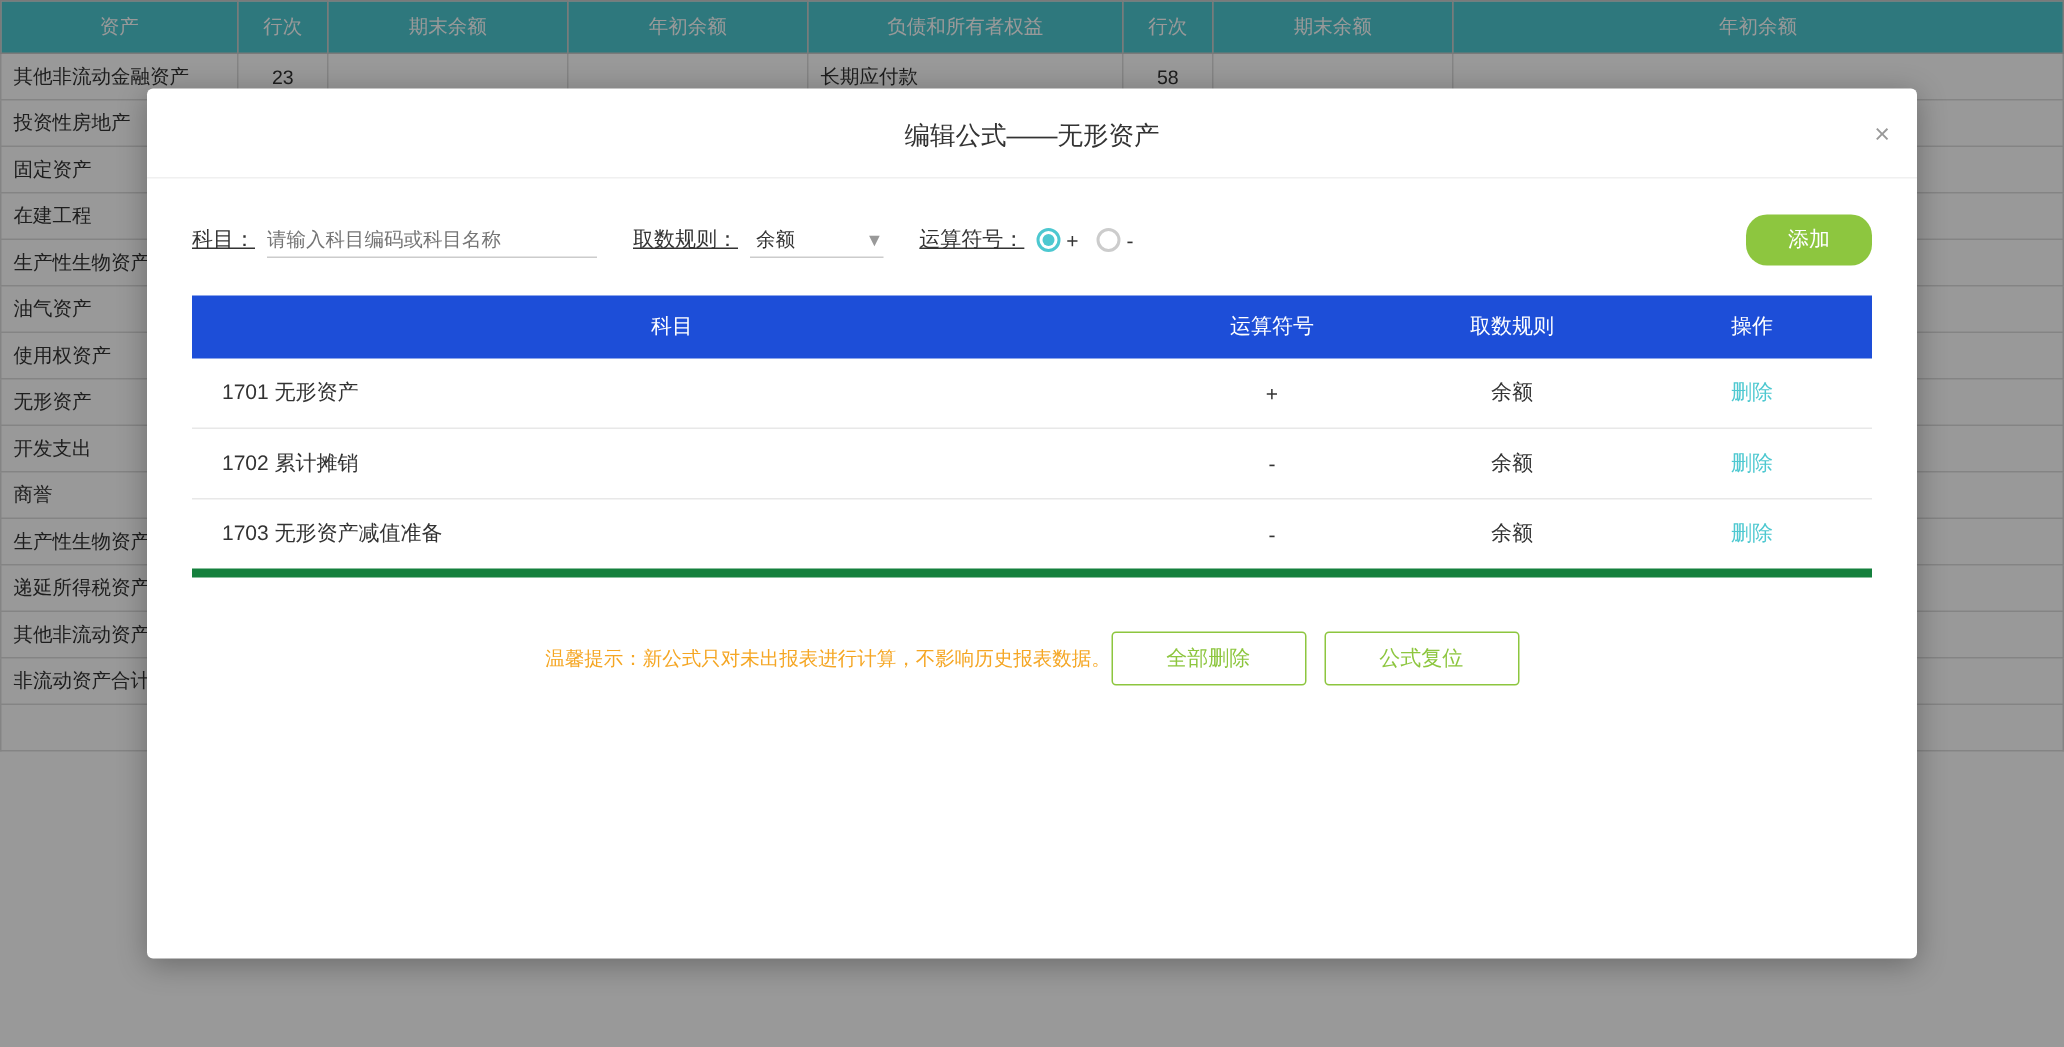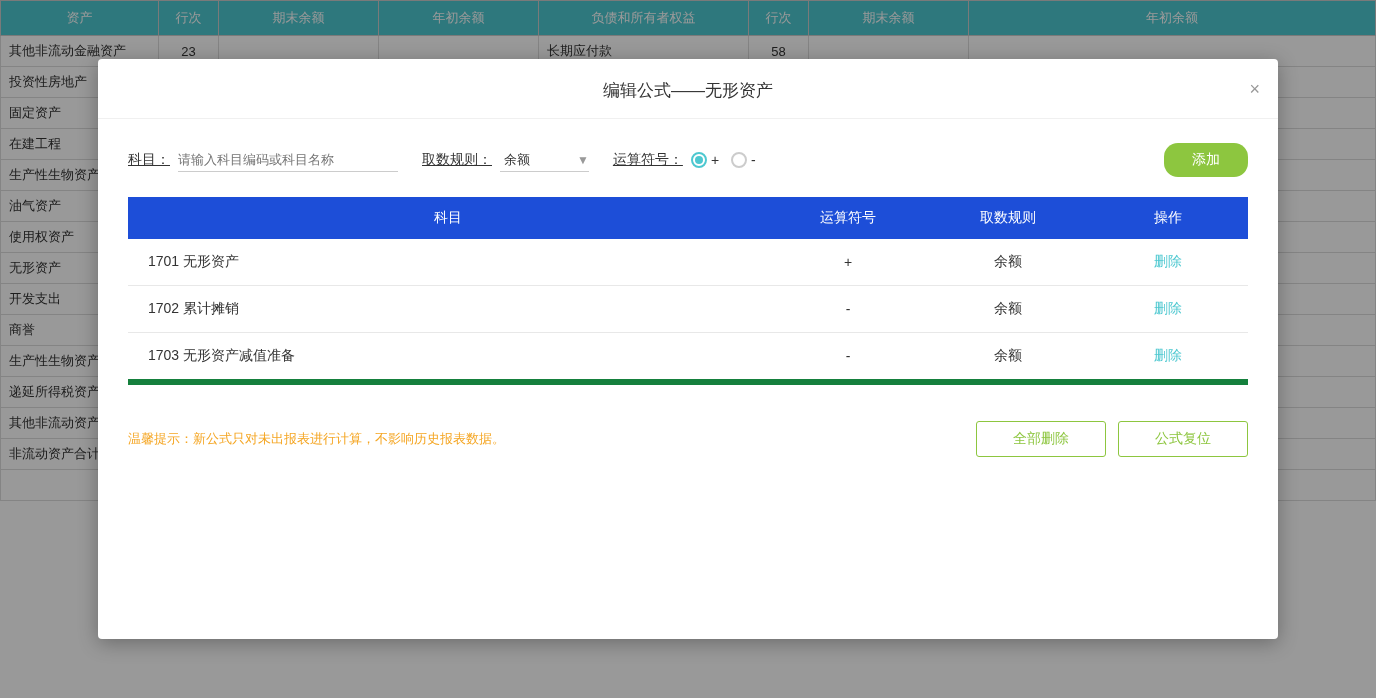--- a/index.html
+++ b/index.html
@@ -252,21 +252,21 @@
       cursor: pointer;
       font-size: 14px;
       text-decoration: none;
     }
 
     
     .modal-footer {
       padding: 16px 30px 24px 30px;
       display: flex;
       align-items: center;
-      justify-content: space-between;
+      justify-content: center;
     }
 
     .hint-text {
       font-size: 13px;
       color: #f5a623;
     }
 
     .footer-btns {
       display: flex;
       gap: 12px;

